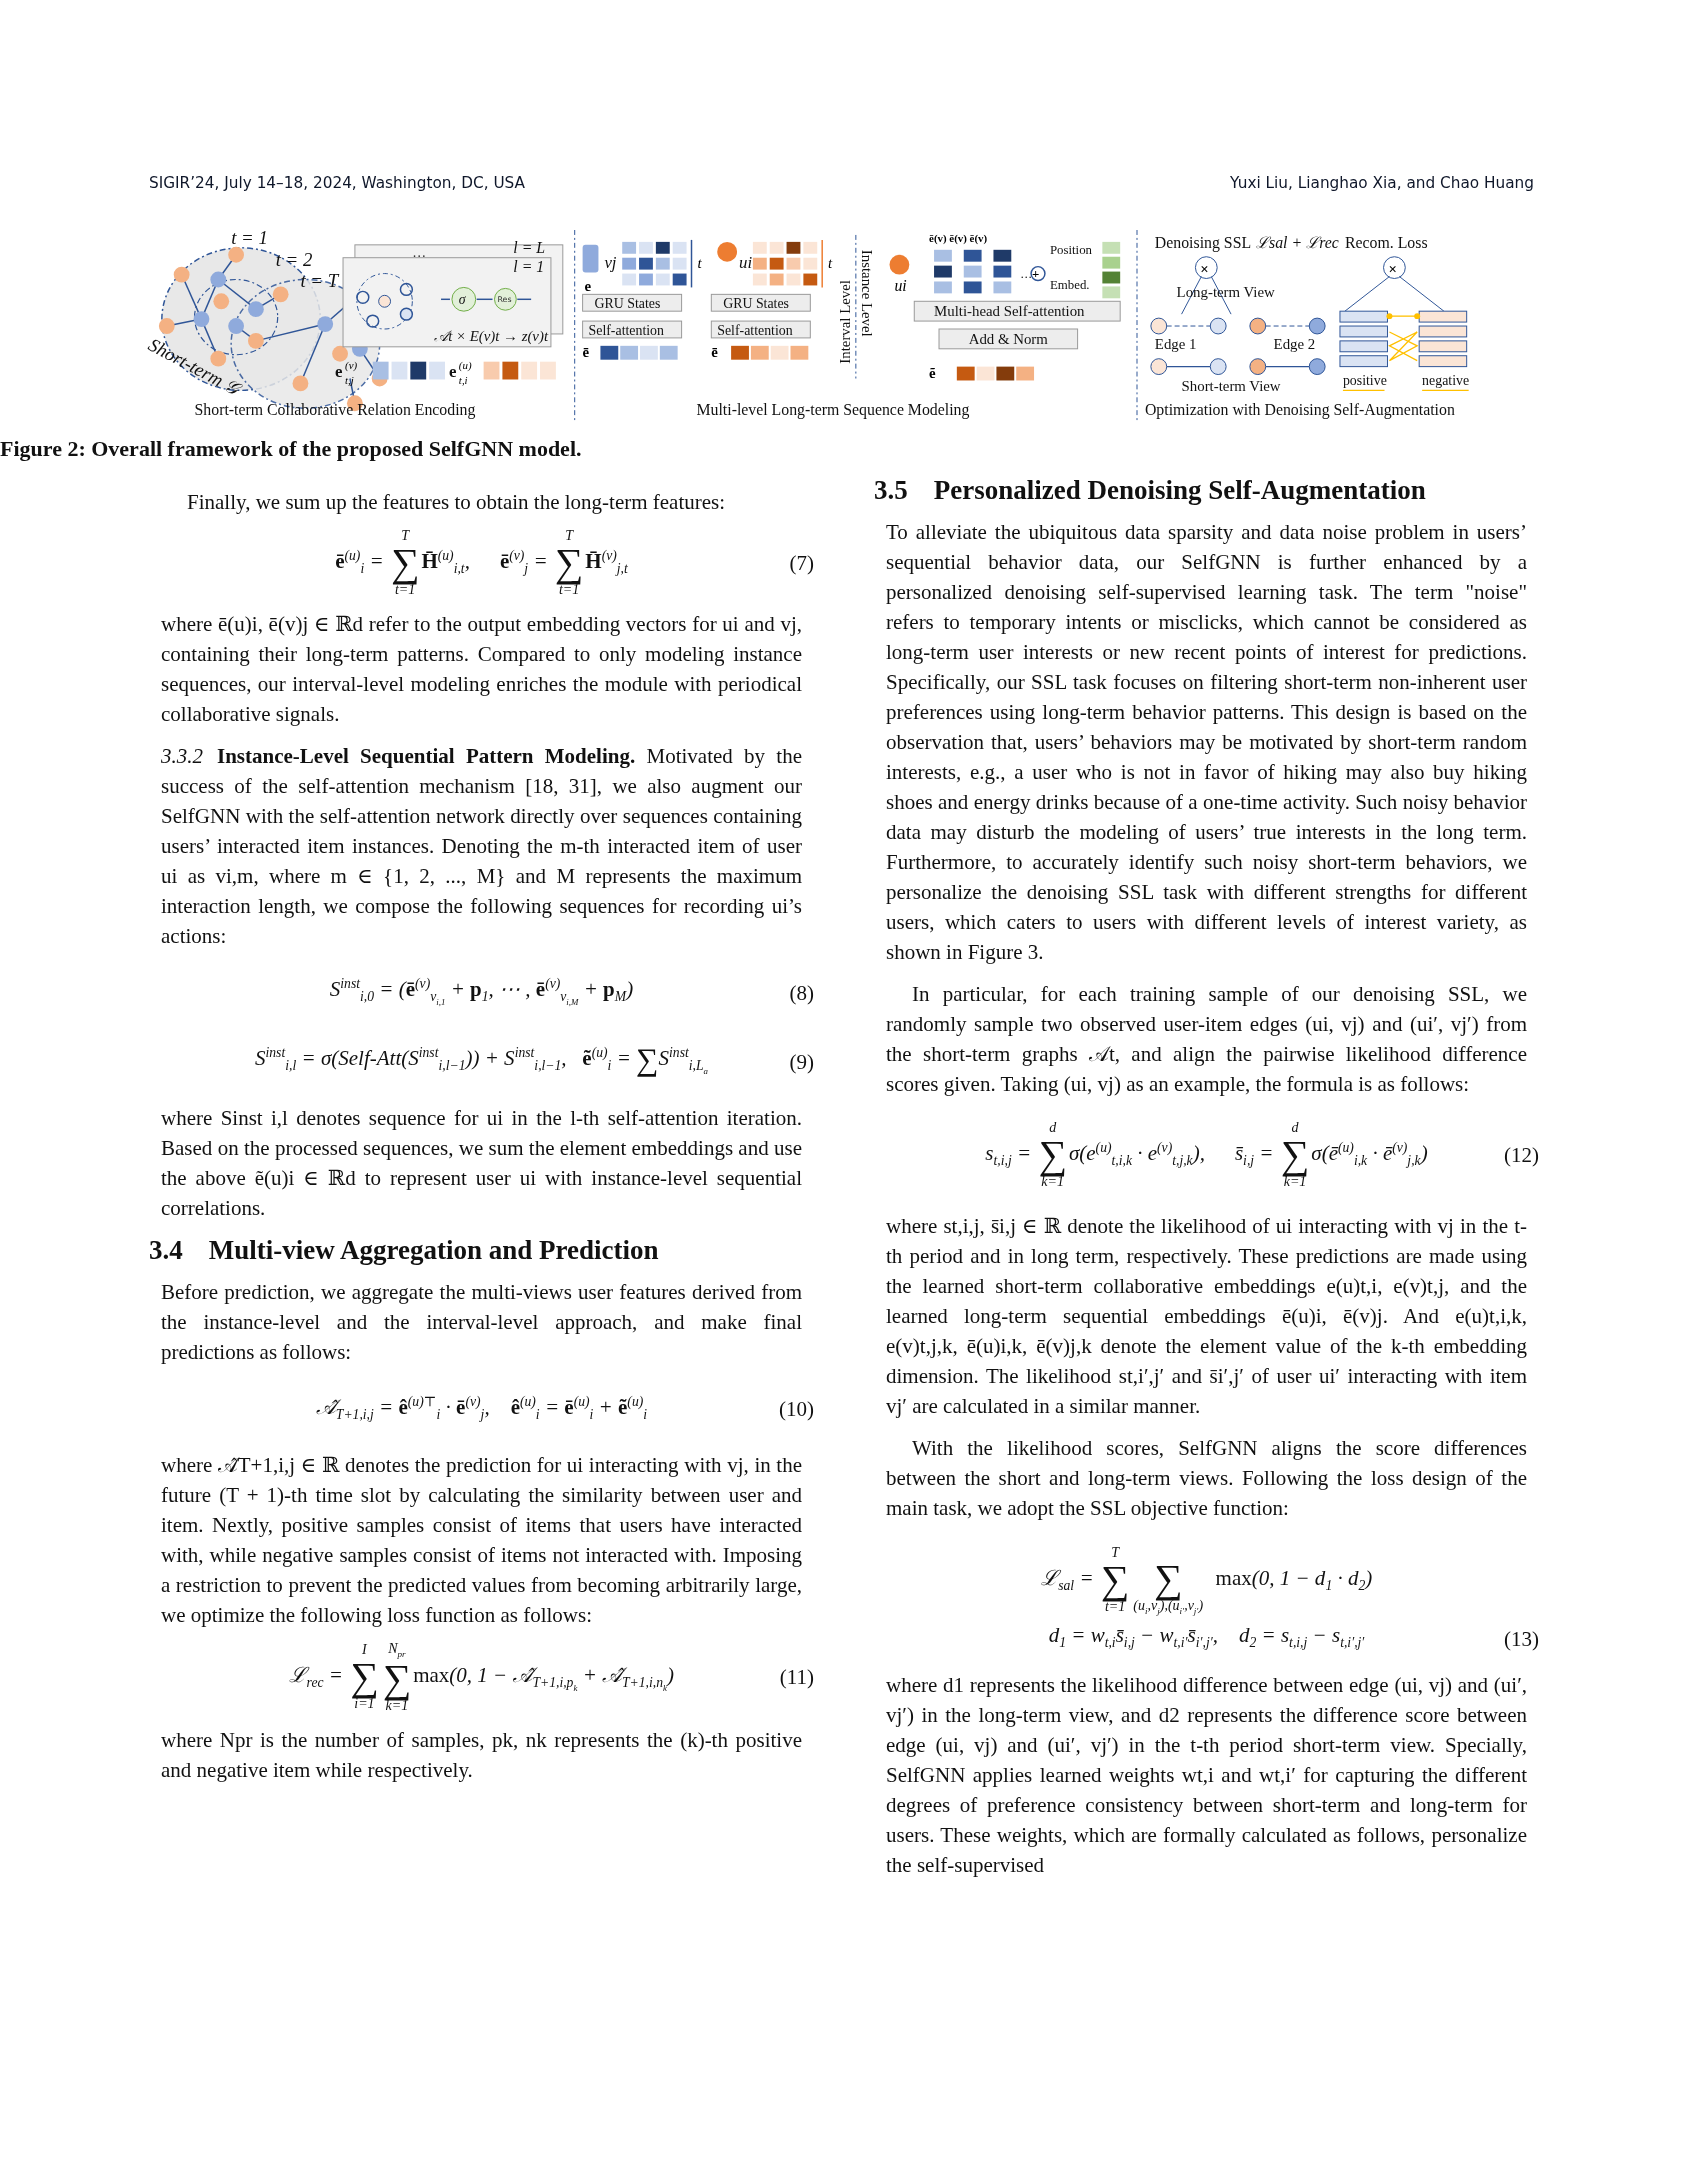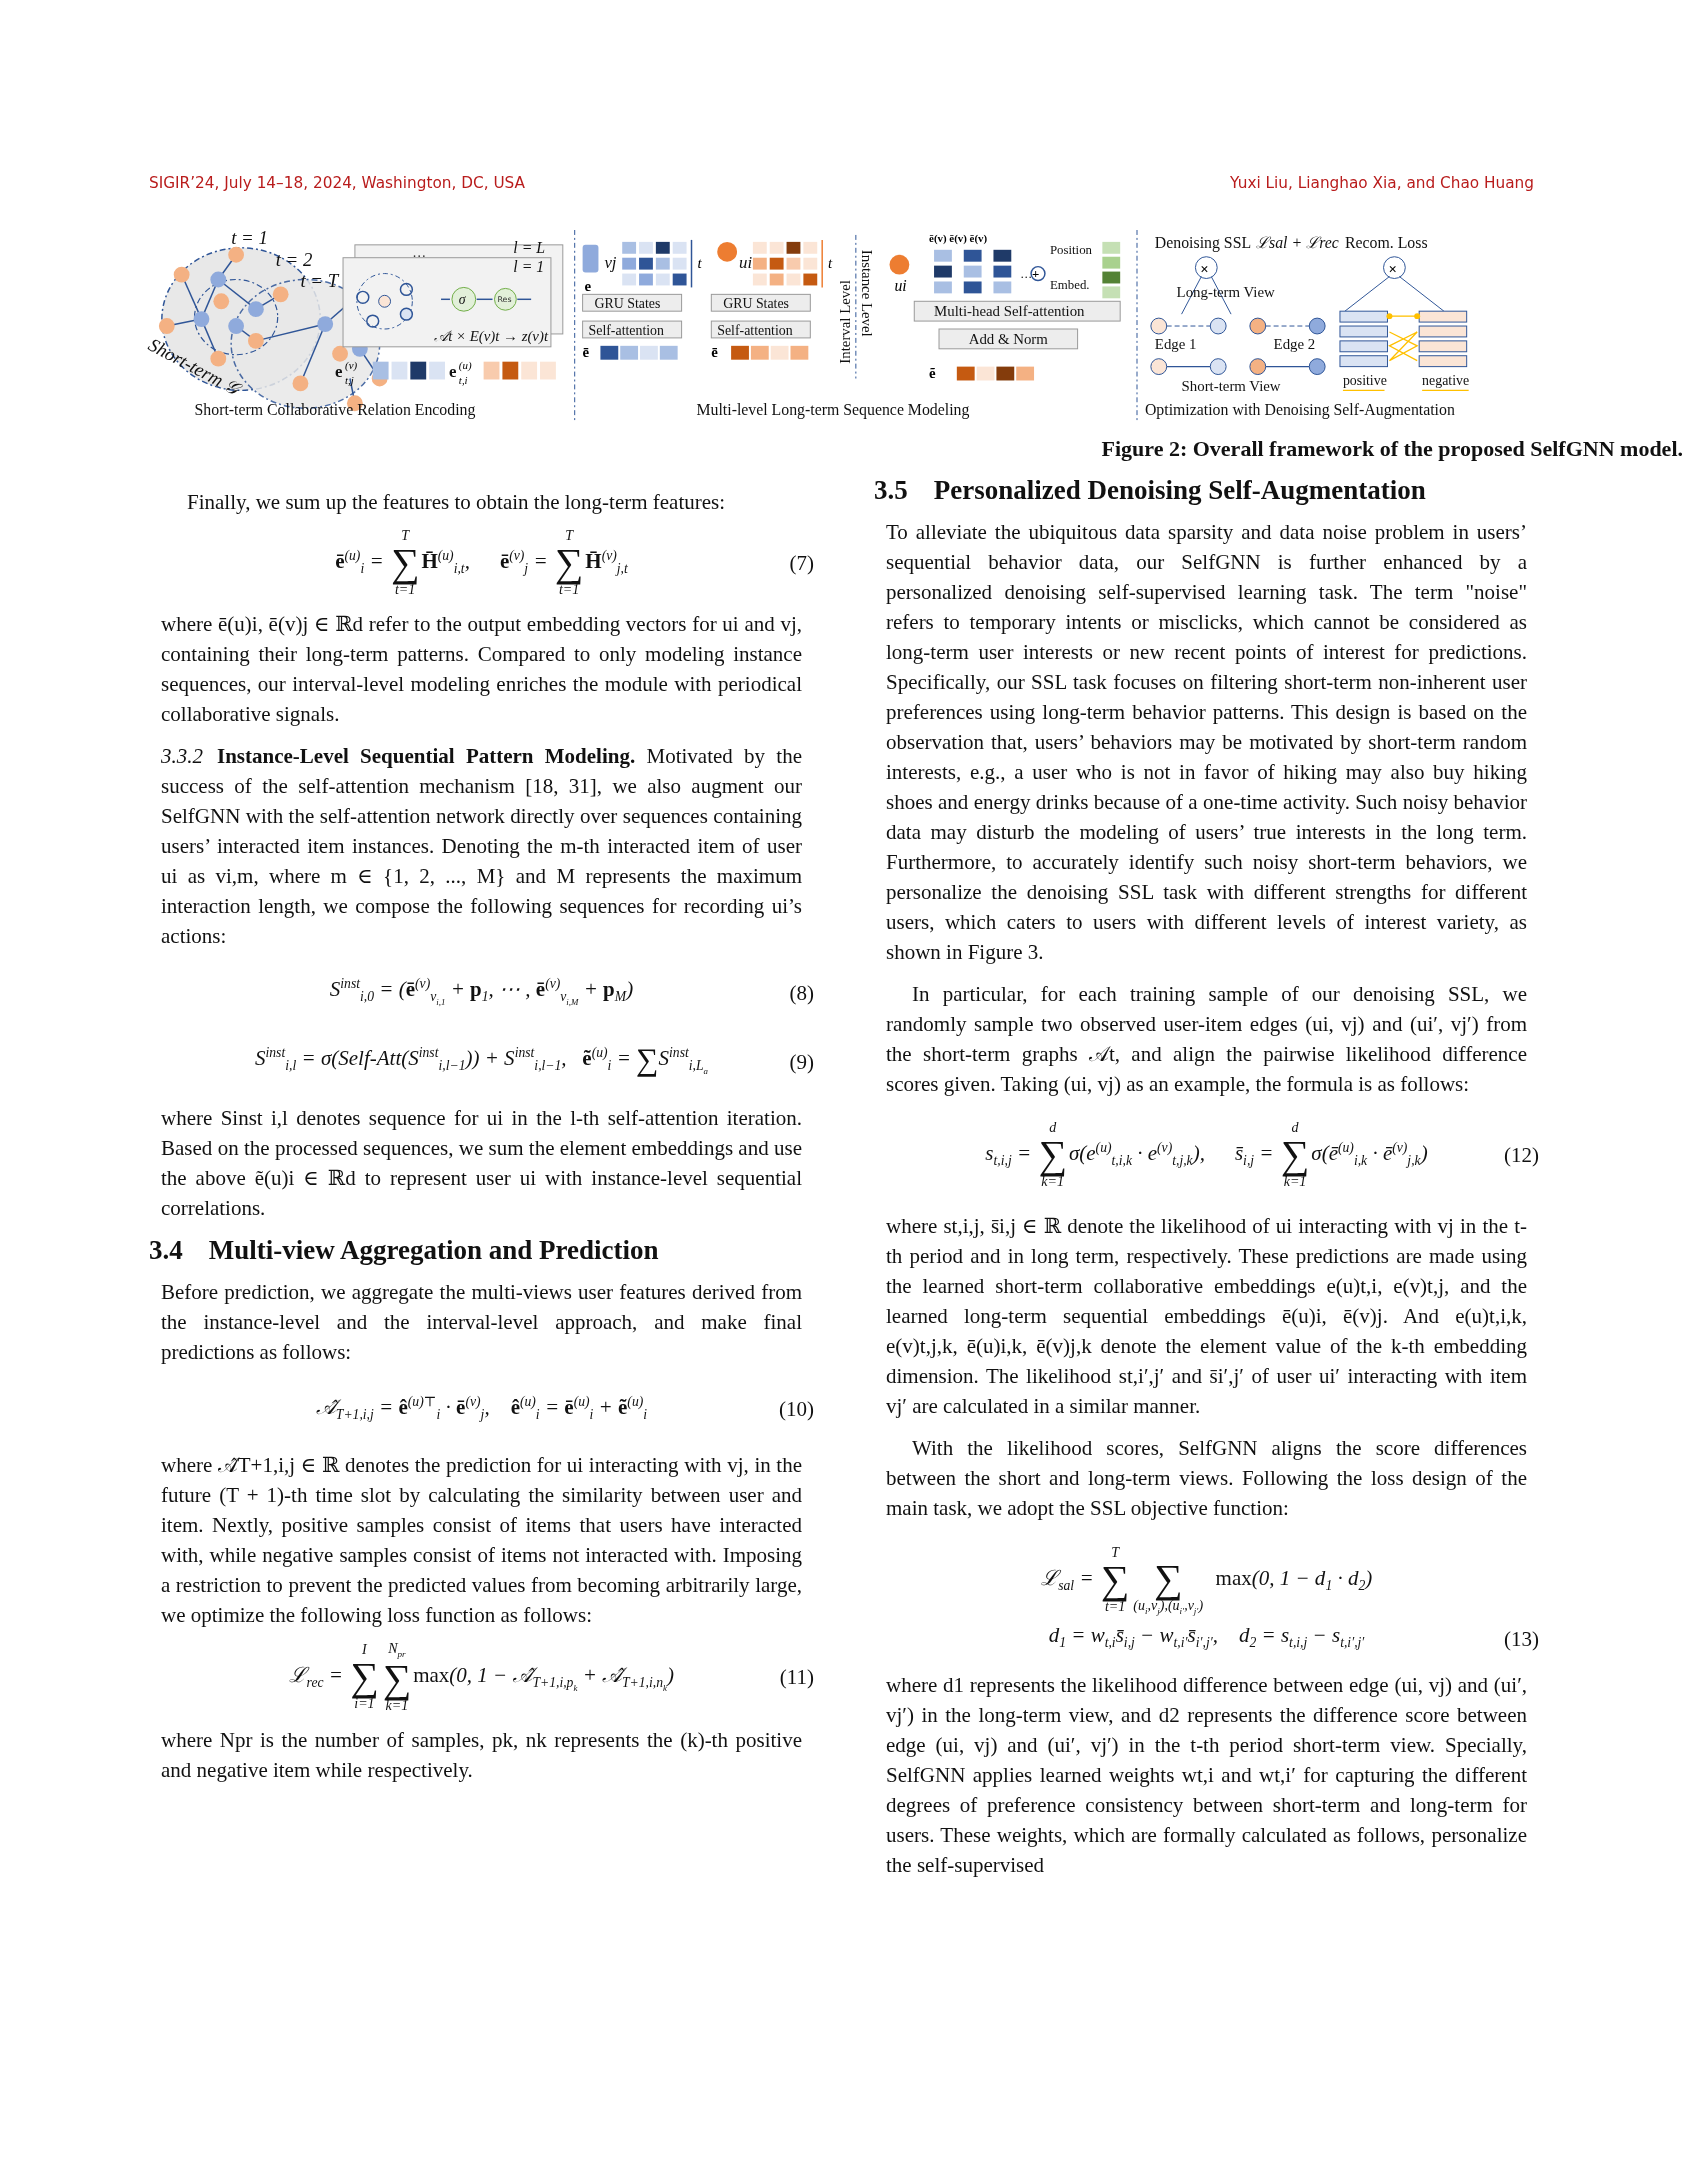--- a/index.html
+++ b/index.html
@@ -1,22 +1,22 @@
 <!DOCTYPE html>
 <html><head>
 <meta charset="utf-8">
 <style>
   html, body { margin:0; padding:0; background:#fff; }
   body { width:1683px; height:2178px; position:relative; overflow:hidden;
          font-family:"Liberation Serif", "DejaVu Serif", serif; color:#111; }
-  .hdr { position:absolute; top:174px; font-family:"DejaVu Sans", sans-serif; font-size:15.3px; color:#b91c1c; }
+  .hdr { position:absolute; top:174px; font-family:"DejaVu Sans", sans-serif; font-size:15.3px; color:#0f172a; }
   .hdr.left { left:149px; }
   .hdr.right { right:149px; }
   .fig { position:absolute; left:147px; top:230px; width:1388px; height:198px; }
-  .fig-caption { position:absolute; top:436px; left:0; width:1683px; text-align:right;
+  .fig-caption { position:absolute; top:436px; left:0; width:1683px; text-align:left;
                  font-weight:bold; font-size:22px; }
   .col { position:absolute; top:475px; width:665px; font-size:21px; line-height:30px; text-align:justify; }
   .col.left { left:149px; }
   .col.right { left:874px; }
   .col p { margin:12px; }
   .indent { text-indent:26px; }
   .eq { display:flex; align-items:center; justify-content:center; position:relative; margin:10px 0; min-height:59px; }
   .eq .num { position:absolute; right:0; top:50%; transform:translateY(-50%); }
   .eq .body { font-style:italic; white-space:nowrap; }
   .eq .body b { font-style:normal; }

